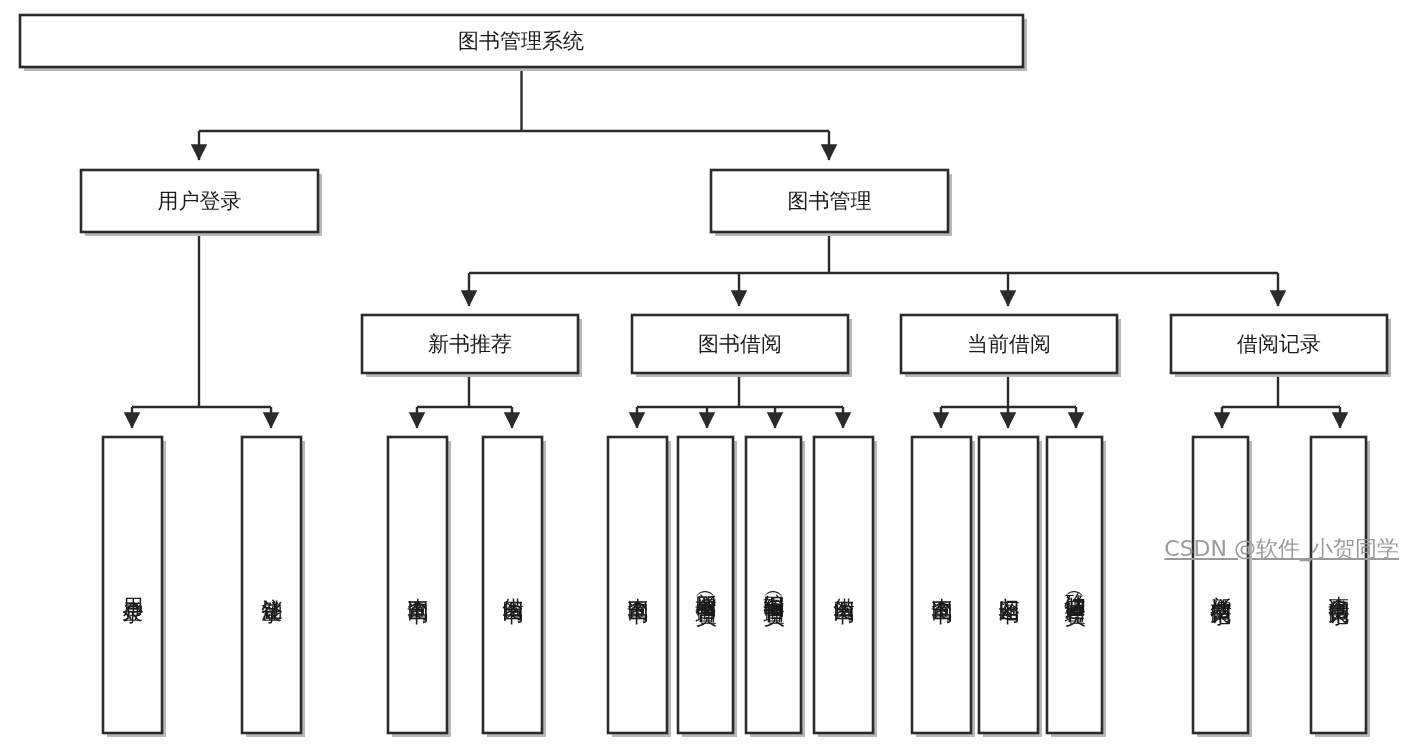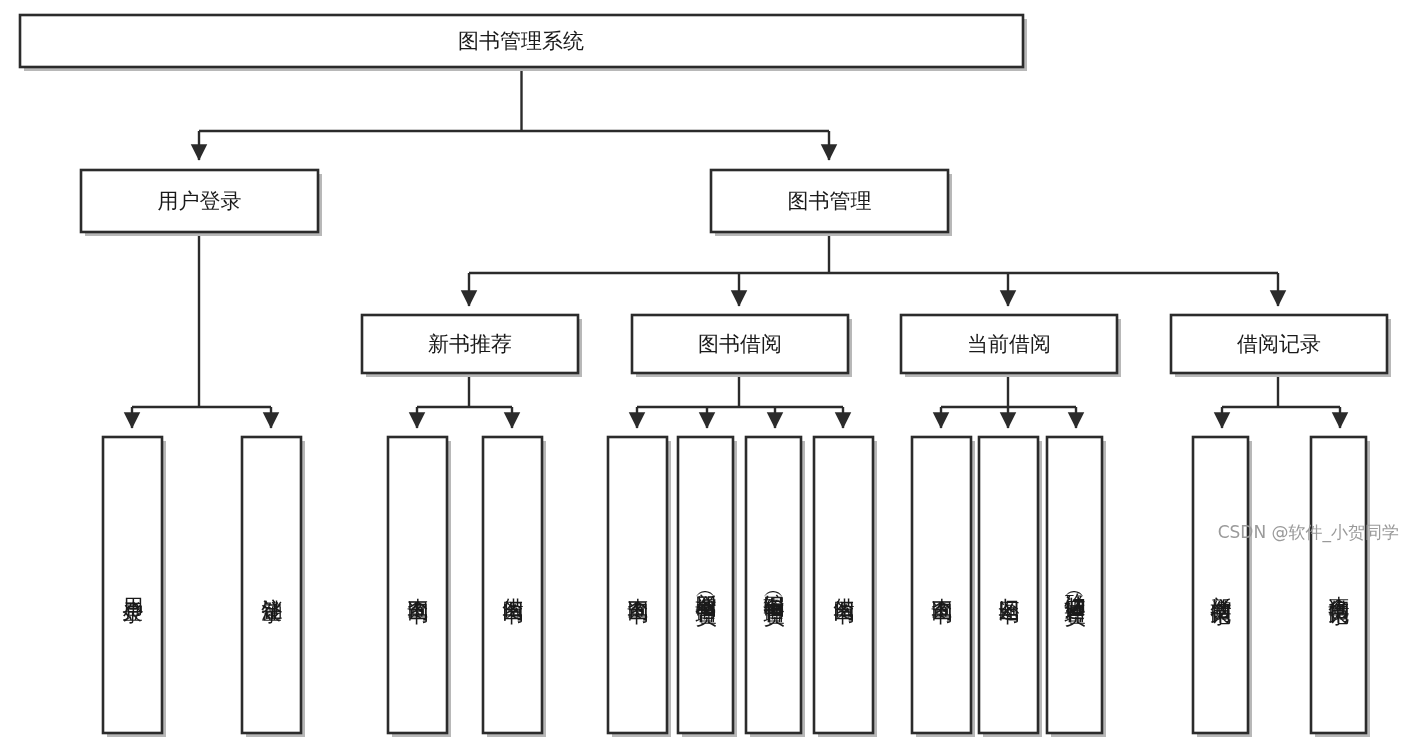--- a/index.html
+++ b/index.html
@@ -57,26 +57,27 @@
     font-size: 21px;
     fill: #1a1a1a;
     writing-mode: vertical-rl;
     text-orientation: upright;
     text-anchor: middle;
     letter-spacing: 2px;
   }
   .watermark {
     position: absolute;
     right: 6px;
-    bottom: 20px;
-    font-family: "DejaVu Sans", "Liberation Sans", sans-serif;
-    font-size: 17px;
+    bottom: 0;
+    font-family: "DejaVu Sans", "Liberation Sans", sans-serif;
+    font-size: 22px;
     color: #9a9a9a;
     white-space: nowrap;
     user-select: none;
+    text-decoration: underline;
   }
 </style>
 </head>
 <body>
 
 <div id="diagram-root">
 
   <svg class="diagram" viewBox="0 0 1405 747" xmlns="http://www.w3.org/2000/svg">
 
     <defs>

